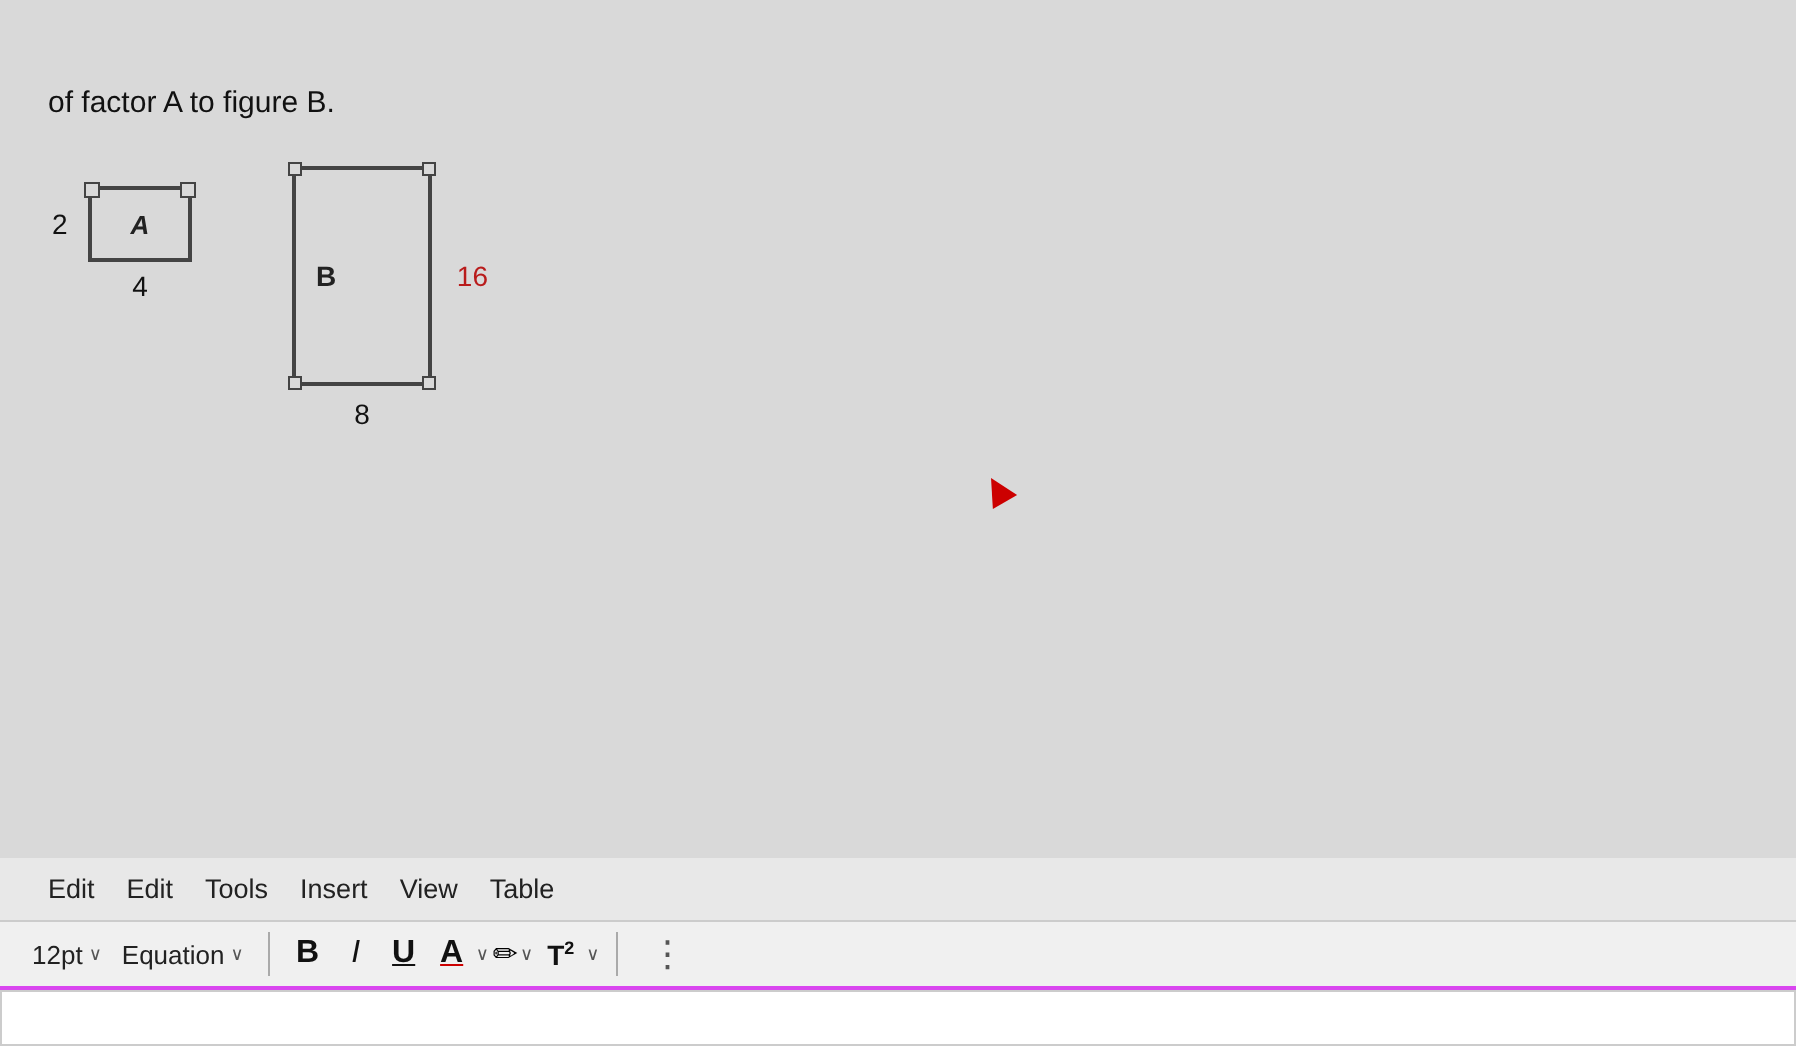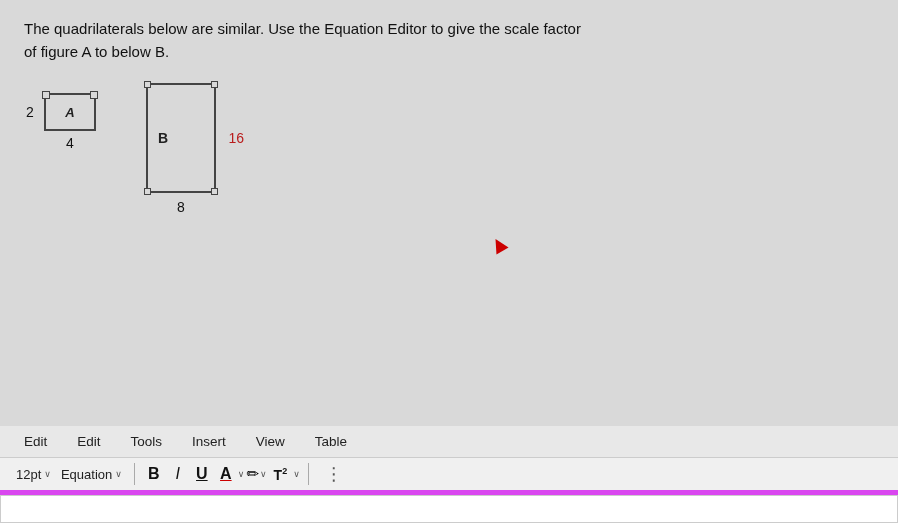--- a/index.html
+++ b/index.html
@@ -191,38 +191,38 @@
       position: absolute;
       bottom: 0;
       left: 0;
       right: 0;
       background: #e8e8e8;
     }
 
     .menu-bar {
       display: flex;
       align-items: center;
-      gap: 14px;
+      gap: 0;
       padding: 6px 16px;
       border-bottom: 1px solid #ccc;
     }
 
     .menu-item {
       font-size: 13.5px;
       color: #222;
       padding: 2px 8px;
       cursor: pointer;
     }
 
     .formatting-bar {
       display: flex;
       align-items: center;
       padding: 5px 12px;
       gap: 2px;
-      border-bottom: 5px solid #d946ef;
+      border-bottom: 2px solid #d946ef;
       background: #f0f0f0;
     }
 
     .format-dropdown {
       display: flex;
       align-items: center;
       gap: 3px;
       font-size: 13px;
       color: #222;
       cursor: pointer;
@@ -292,22 +292,22 @@
       background: #fff;
       border: 1px solid #ccc;
       margin: 0;
     }
   </style>
 </head>
 <body>
 
 <div class="main-content">
   <p class="question-text">
-    <span>The quadrilaterals below are similar.  Use the Equation Editor to give the scale factor</span><br>
-    <span>of figure A to below B.</span>
+    <br>
+    <span>of factor A to figure B.</span>
   </p>
 
   <div class="figures-area">
 
     <div class="figure-a-container">
       <span class="figure-a-label-left">2</span>
       <div class="figure-a-rect figure-a-rect-bottom-corners">
         <span class="figure-a-inner-label">A</span>
       </div>
       <span class="figure-a-label-bottom">4</span>

